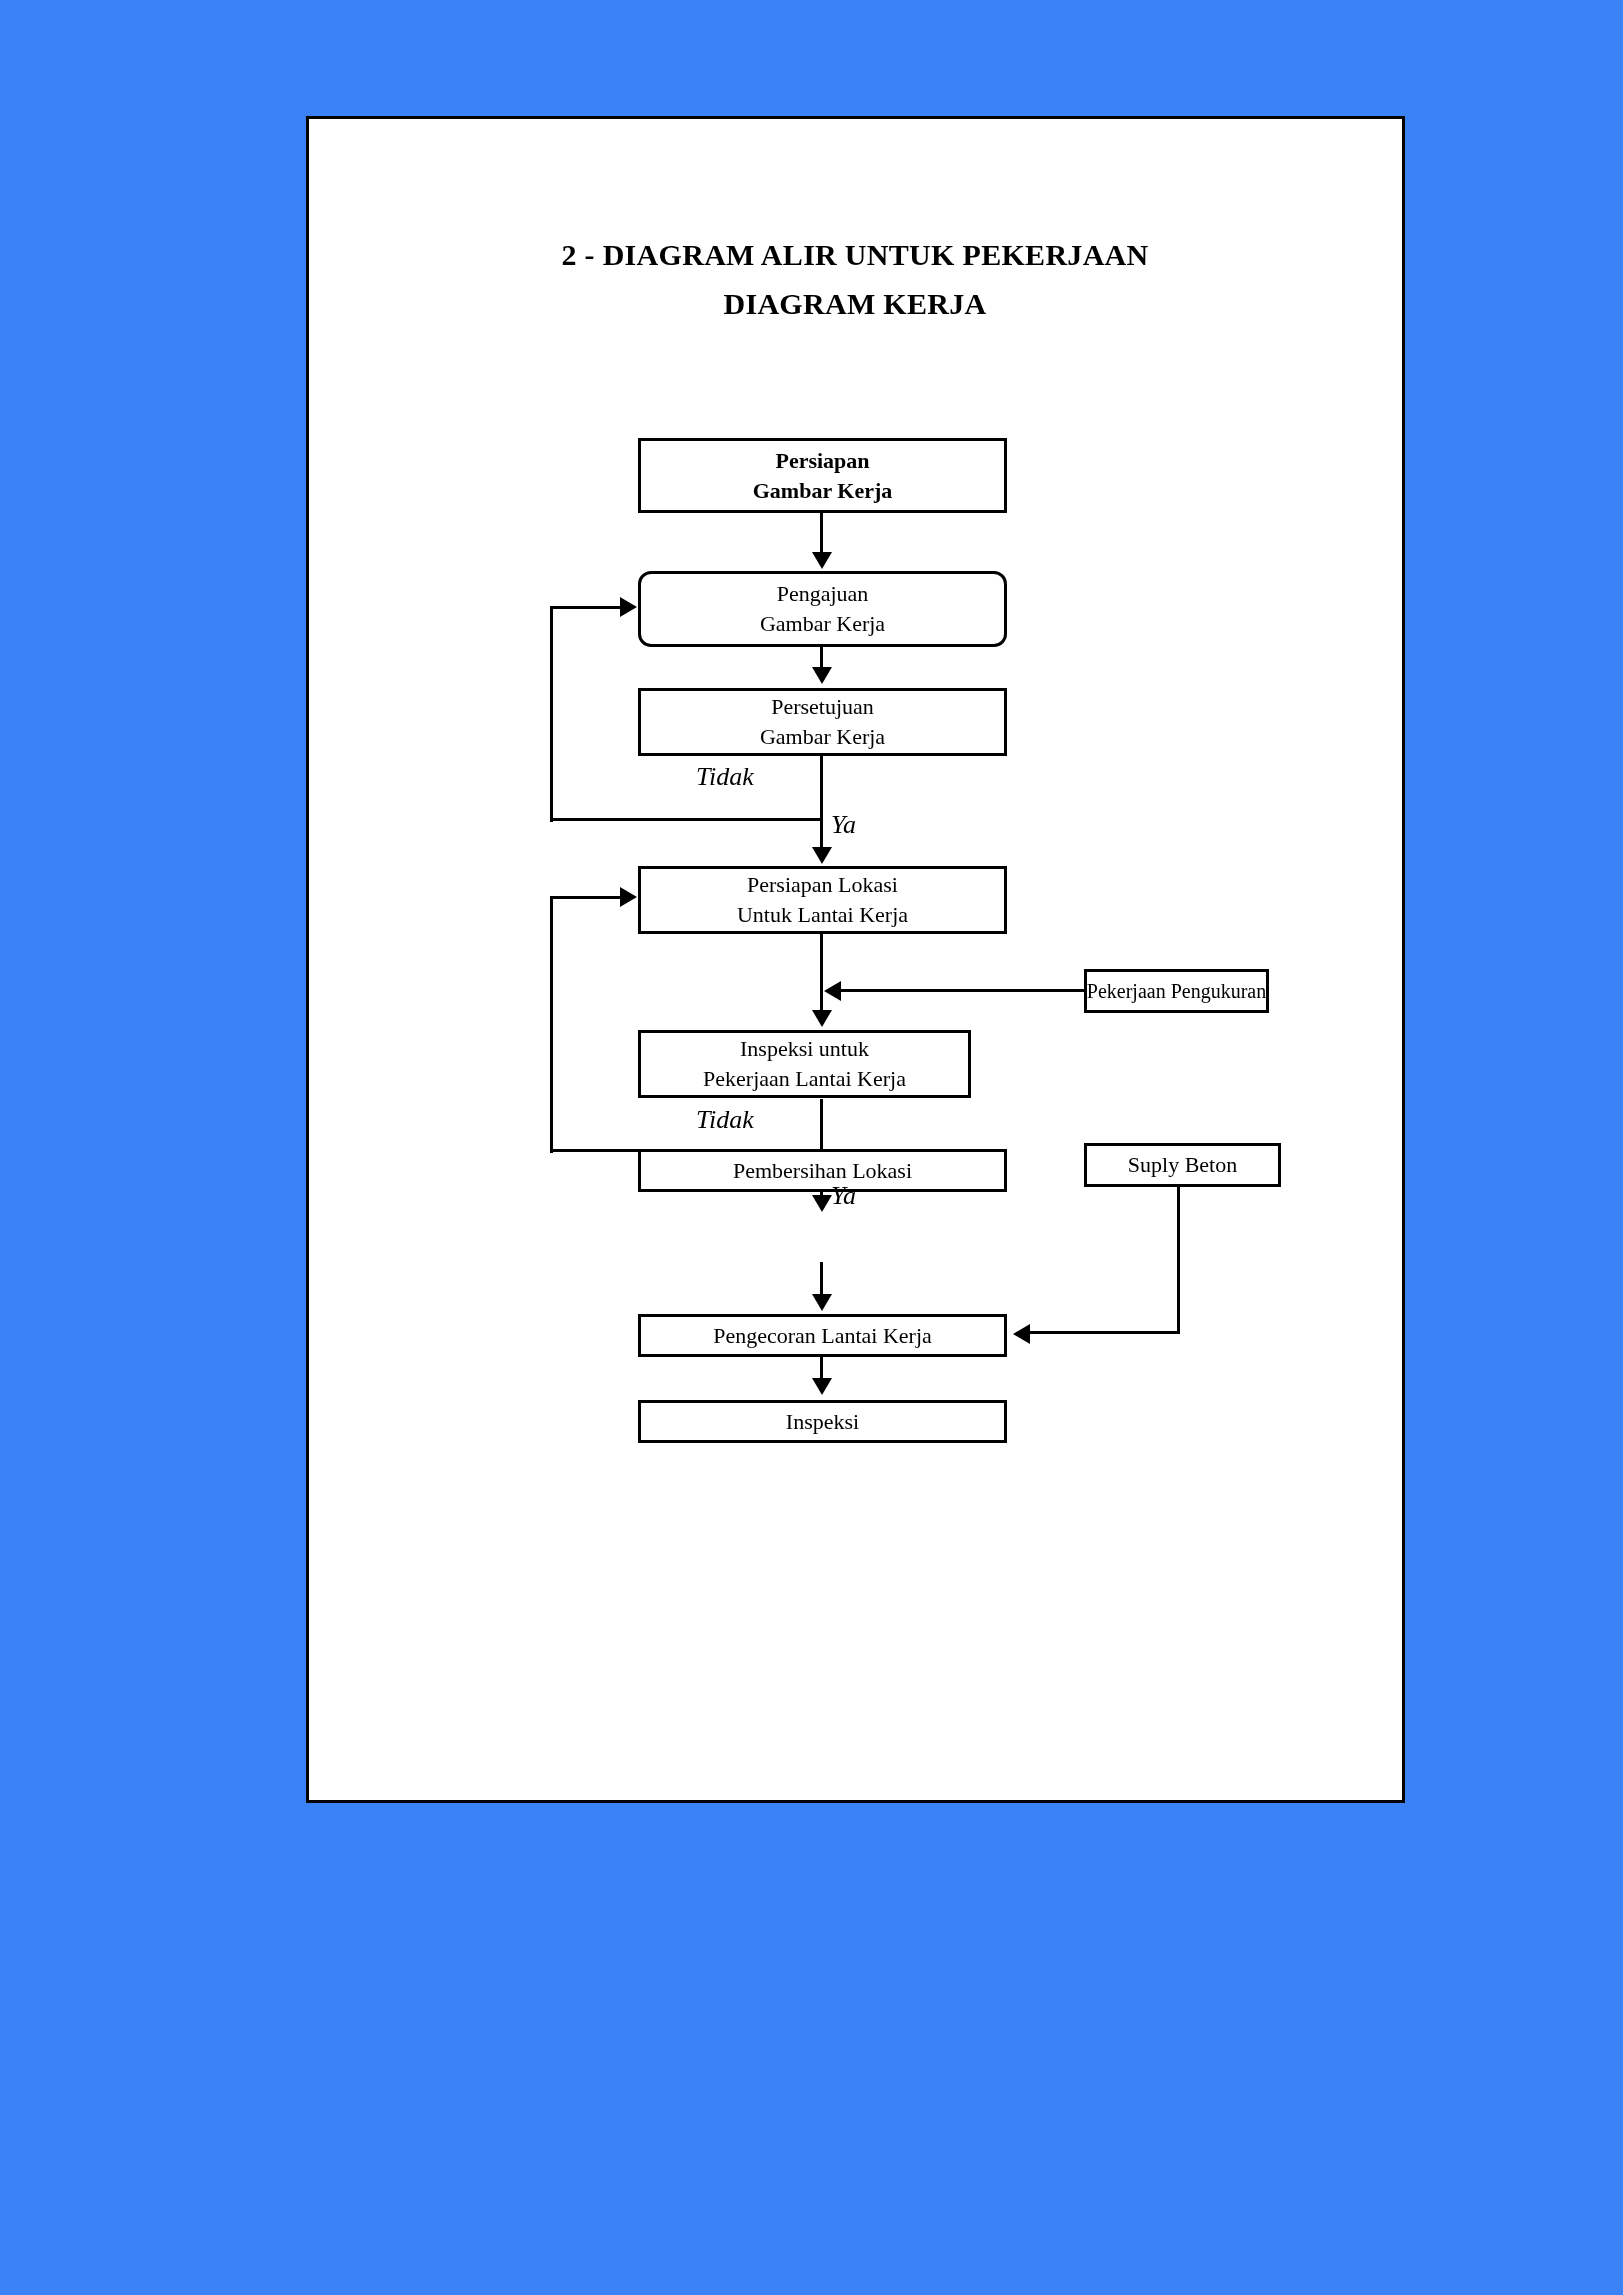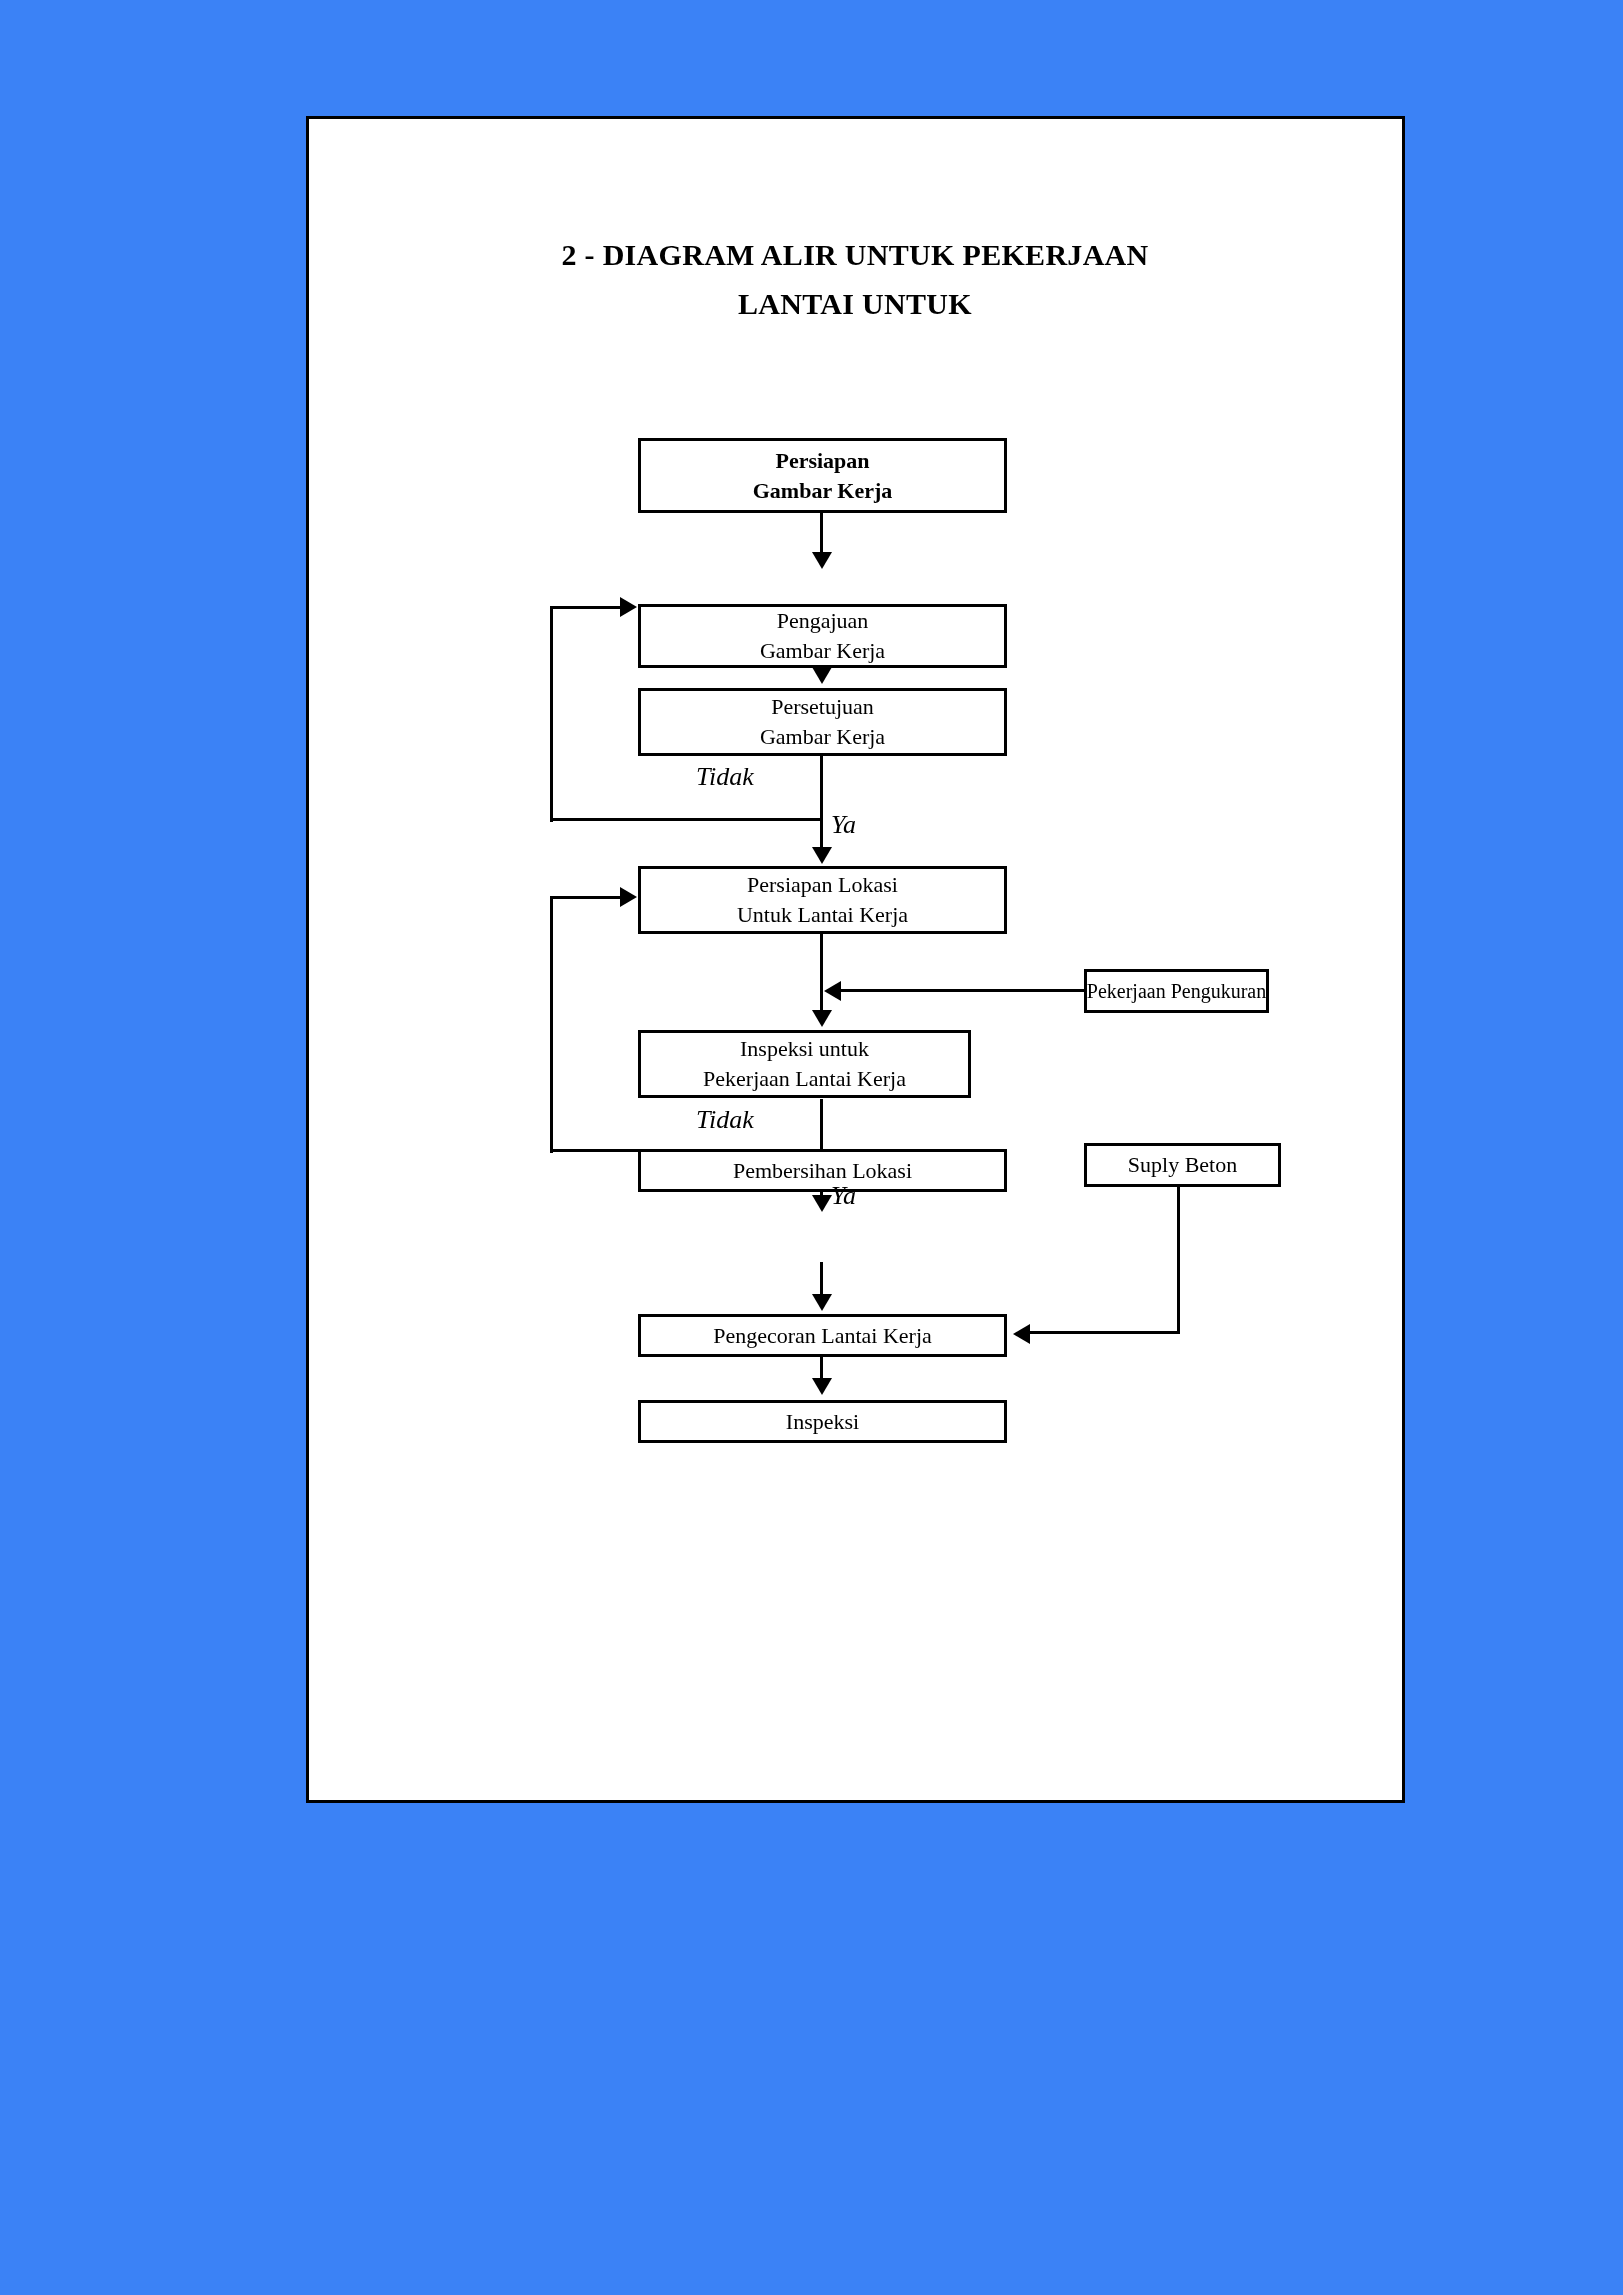--- a/index.html
+++ b/index.html
@@ -121,34 +121,34 @@
 </style>
 </head>
 <body>
 
 <div id="page">
 
   <div id="doc-border"></div>
 
   <div id="title-block">
     <div class="title-line">2 - DIAGRAM ALIR UNTUK PEKERJAAN</div>
-    <div class="title-line">LANTAI UNTUK</div>
+    <div class="title-line">DIAGRAM KERJA</div>
   </div>
 
   <div id="flow">
 
     <div class="node bold" style="left:638px; top:438px; width:369px; height:75px;">
       <span class="ln">Persiapan</span>
       <span class="ln">Gambar Kerja</span>
     </div>
 
     <div class="vline" style="left:820px; top:513px; height:41px;"></div>
     <div class="arrow arrow-down" style="left:812px; top:552px;"></div>
 
-    <div class="node" style="left:638px; top:604px; width:369px; height:64px;">
+    <div class="node" style="left:638px; top:571px; width:369px; height:76px;border-radius:13px;">
       <span class="ln">Pengajuan</span>
       <span class="ln">Gambar Kerja</span>
     </div>
 
     <div class="vline" style="left:820px; top:639px; height:30px;"></div>
     <div class="arrow arrow-down" style="left:812px; top:667px;"></div>
 
     <div class="node" style="left:638px; top:688px; width:369px; height:68px;">
       <span class="ln">Persetujuan</span>
       <span class="ln">Gambar Kerja</span>

